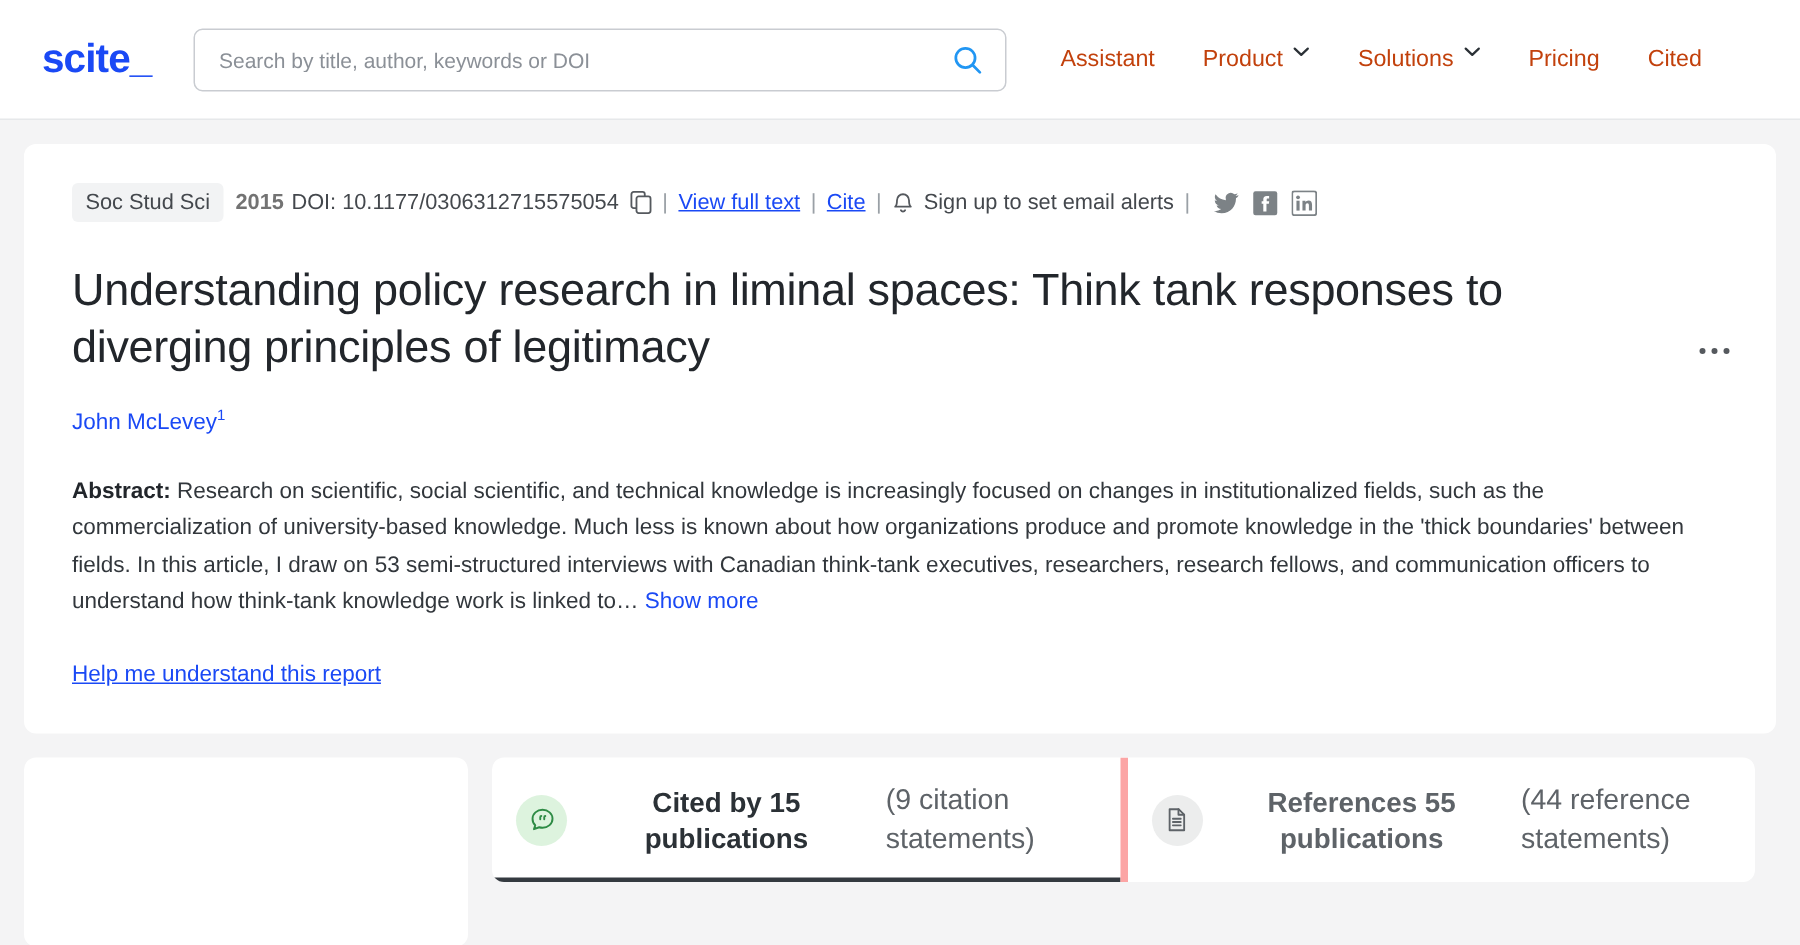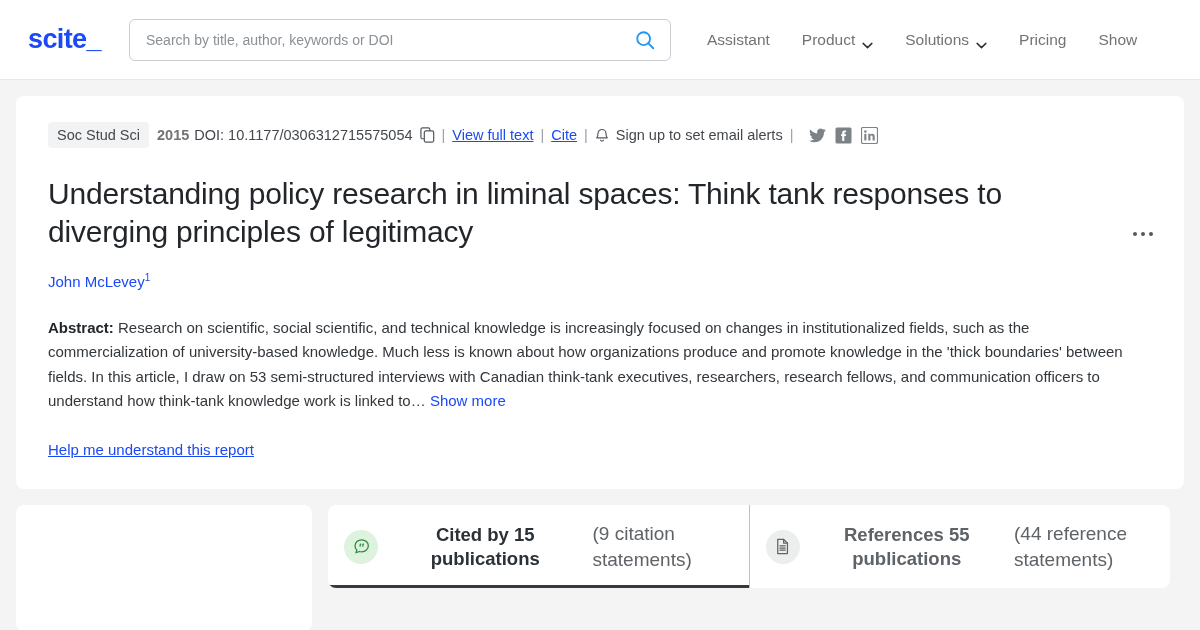--- a/index.html
+++ b/index.html
@@ -62,24 +62,24 @@
   .search-icon { width: 22px; height: 22px; flex-shrink: 0; display:block; }
 
   .nav {
     display: flex;
     align-items: center;
     margin-left: 24px;
     gap: 0;
   }
   .nav-item {
     font-size: 15.5px;
-    color: #737373;
+    color: #c2410c;
     padding: 0 16px;
     display: flex;
-    align-items: flex-end;
+    align-items: flex-start;
     gap: 7px;
     cursor: pointer;
     white-space: nowrap;
   }
   .nav-item:first-child { padding-left: 12px; }
   .chev { width: 11px; height: 7px; display:block; }
 
   
   .page {
     padding: 16px;
@@ -203,21 +203,21 @@
   }
   .tab {
     flex: 1;
     display: flex;
     align-items: center;
     gap: 18px;
     padding: 0 26px 0 16px;
     cursor: pointer;
     position: relative;
   }
-  .tab + .tab { border-left: 1px solid #fca5a5; }
+  .tab + .tab { border-left: 5px solid #fca5a5; }
   .tab.active::after {
     content: "";
     position: absolute;
     left: 0; right: 0; bottom: 0;
     height: 3px;
     background: #343a40;
   }
   .tab-badge {
     width: 34px; height: 34px;
     border-radius: 50%;
@@ -277,21 +277,21 @@
     <div class="nav-item">
       <span>Solutions</span>
       <svg class="chev" viewBox="0 0 12 8" fill="none" stroke="#2b3136" stroke-width="1.7" stroke-linecap="round" stroke-linejoin="round">
         <polyline points="1,1.6 6,6.4 11,1.6"></polyline>
       </svg>
     </div>
     <div class="nav-item">
       <span>Pricing</span>
     </div>
     <div class="nav-item">
-      <span>Show</span>
+      <span>Cited</span>
     </div>
   </nav>
 </div>
 
 <div class="page">
 
   <div class="card">
 
     <div class="kebab">
       <i></i>

